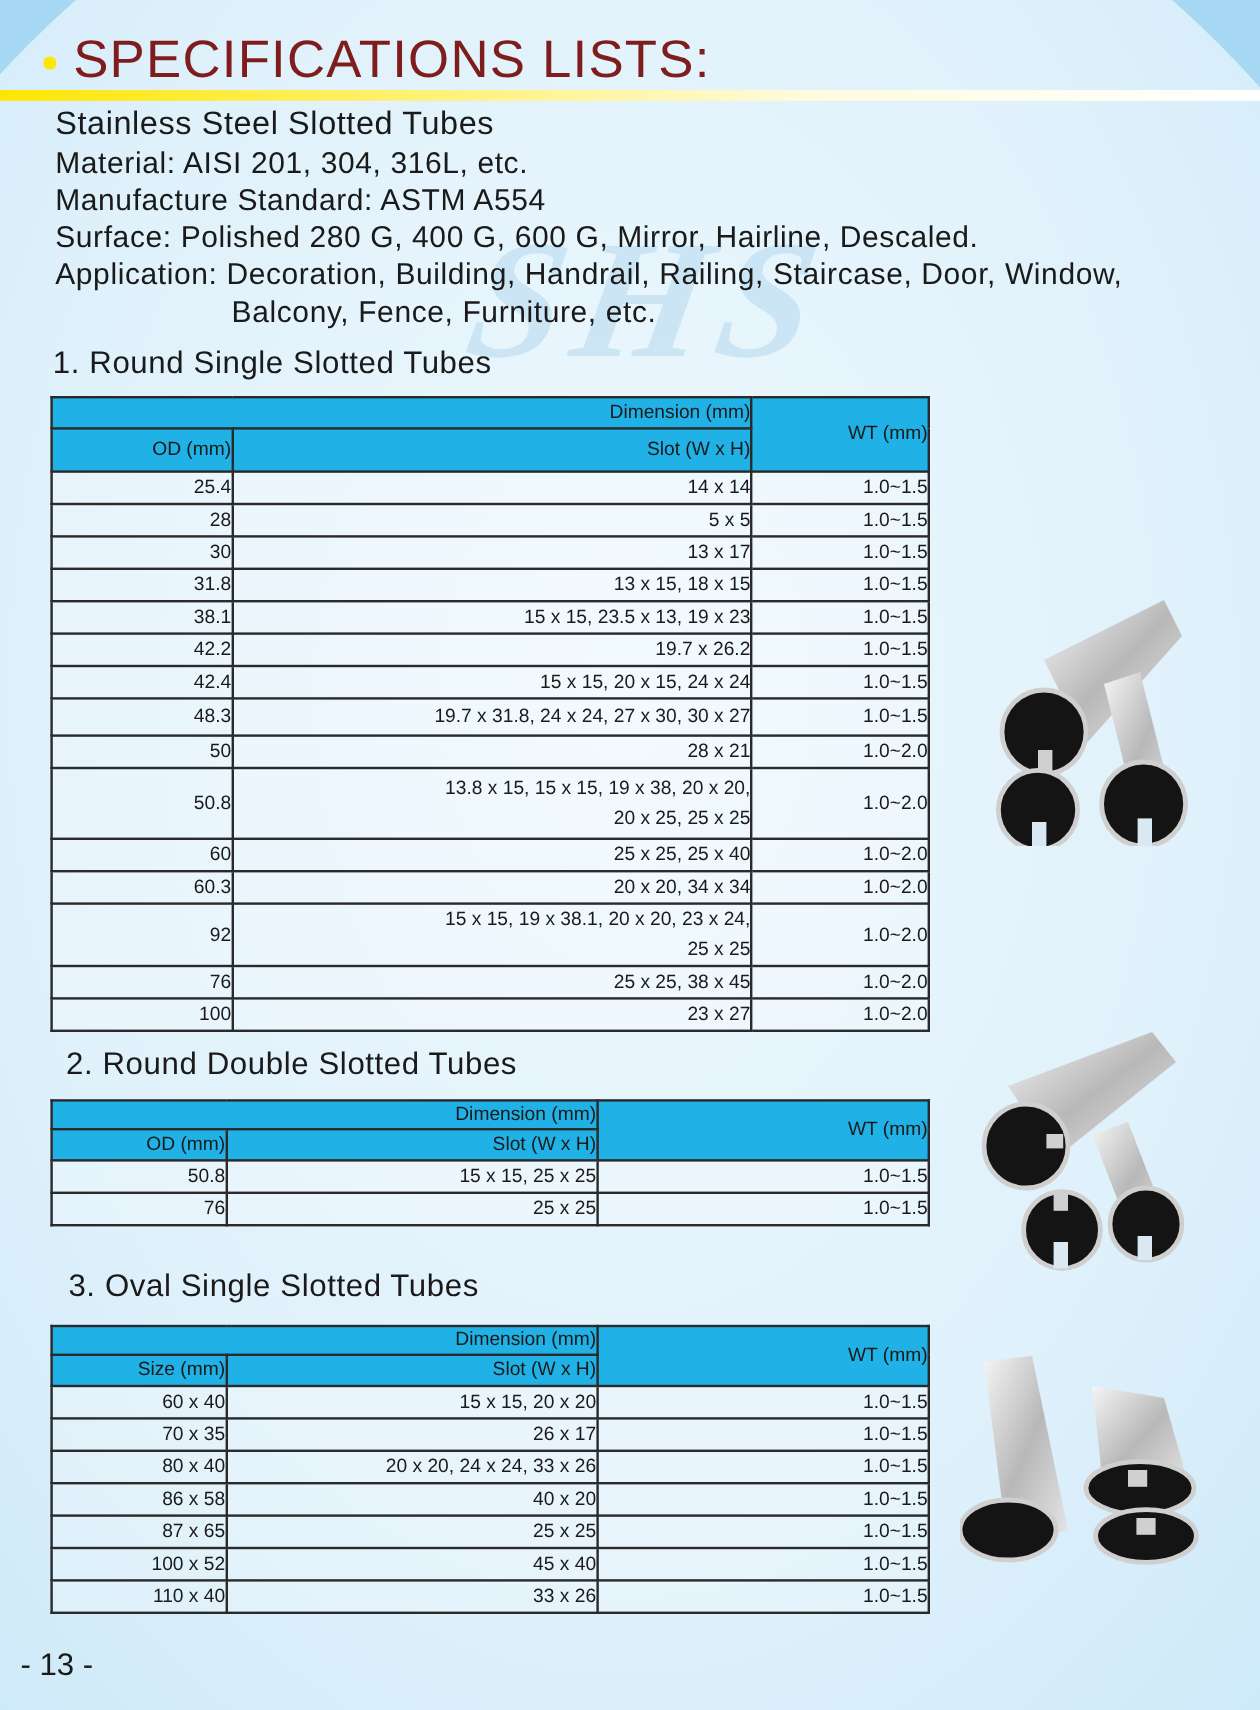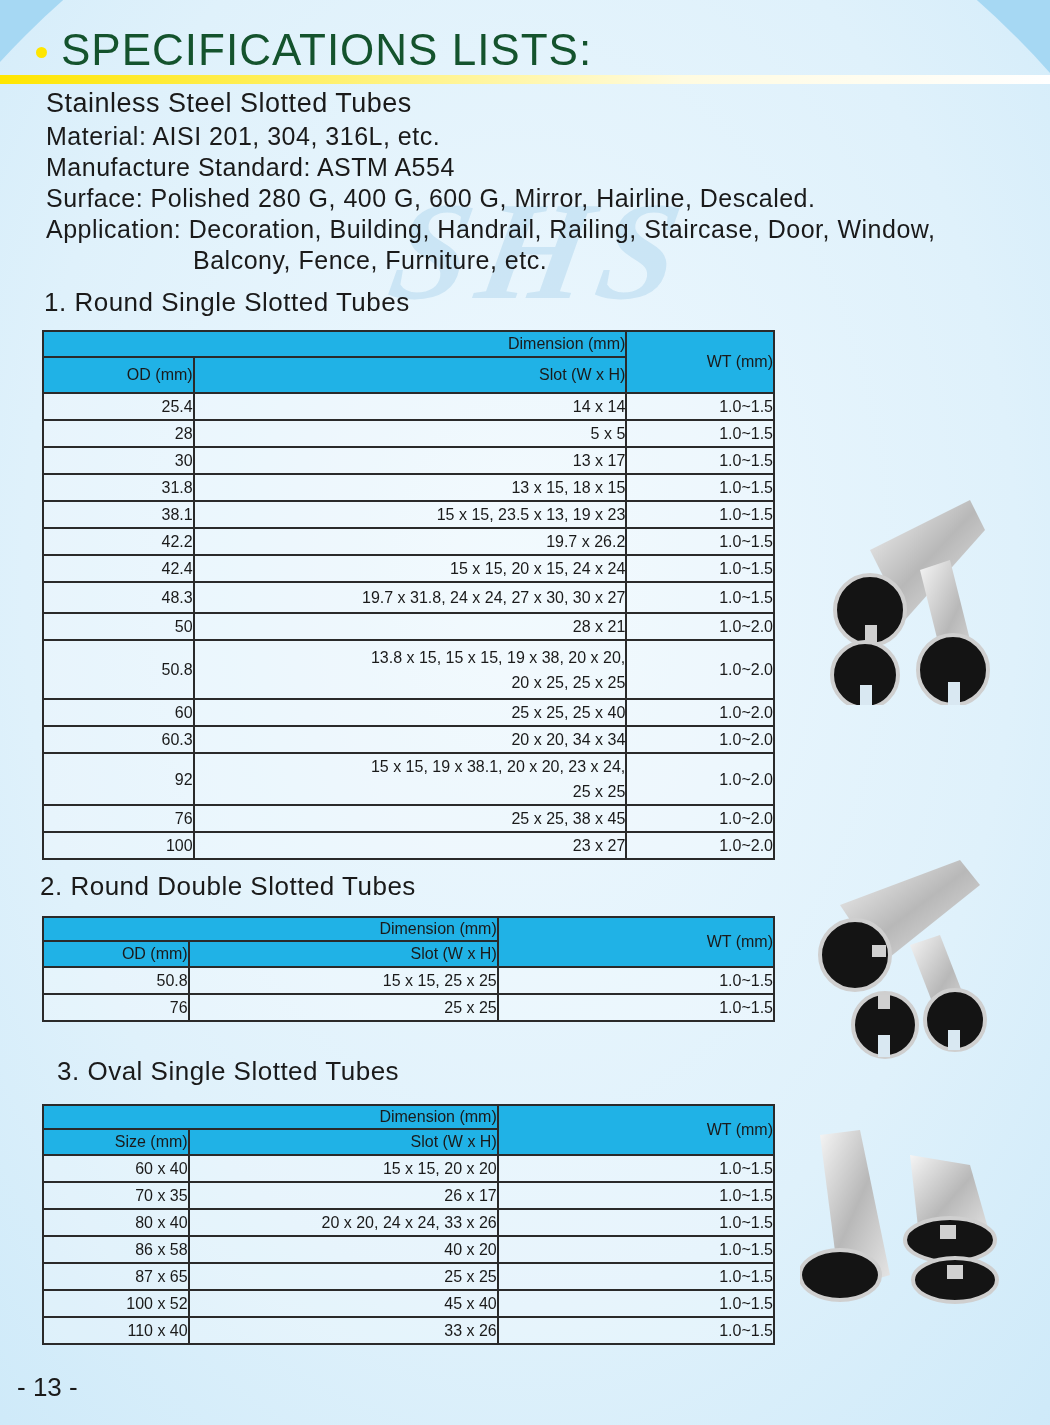--- a/index.html
+++ b/index.html
@@ -14,21 +14,21 @@
     background:radial-gradient(ellipse at 50% 40%, #eef8fe 0%, #dff1fb 45%, #cfeaf9 70%, #bfe3f7 100%);
   }
   .watermark {
     position:absolute; left:390px; top:170px; width:360px; height:200px;
     font-family:"Liberation Serif", serif; font-style:italic; font-weight:bold;
     font-size:140px; color:rgba(120,185,225,0.25); letter-spacing:10px;
     transform:skewX(-10deg);
   }
   .title {
     position:absolute; left:36px; top:25px; font-size:44px; letter-spacing:1px;
-    color:#14532d; display:flex; align-items:center;
+    color:#7f1d1d; display:flex; align-items:center;
   }
   .dot { width:11px; height:11px; border-radius:50%; background:#ffe600; margin-right:14px; margin-top:4px; }
   .title-bar {
     position:absolute; left:0; top:75px; width:1050px; height:9px;
     background:linear-gradient(to right, #ffe600 0%, #fff27a 35%, #fffbe0 65%, #ffffff 100%);
   }
   .intro { position:absolute; left:46px; top:88px; font-size:25px; line-height:31px; letter-spacing:0.5px; }
   .intro .h { font-size:27px; margin-bottom:2px; }
   .intro .indent { padding-left:147px; }
   .section-title { position:absolute; font-size:26px; letter-spacing:0.5px; }
@@ -172,21 +172,21 @@
   <path d="M60,60 L160,10 L175,40 L95,130 Z" fill="url(#steel1)"></path>
   <path d="M110,80 L140,70 L170,190 L140,200 Z" fill="url(#steel1)"></path>
   <circle cx="60" cy="120" r="35" fill="#141414" stroke="#cfcfcf" stroke-width="4"></circle>
   <rect x="55" y="135" width="12" height="22" fill="#d0d0d0"></rect>
   <circle cx="55" cy="185" r="33" fill="#141414" stroke="#cfcfcf" stroke-width="4"></circle>
   <rect x="50" y="195" width="12" height="22" fill="#d9e8f2"></rect>
   <circle cx="143" cy="180" r="35" fill="#141414" stroke="#cfcfcf" stroke-width="4"></circle>
   <rect x="138" y="192" width="12" height="24" fill="#d9e8f2"></rect>
 </svg>
 
-<div class="section-title" style="left:40px; top:871px;">2. Round Double Slotted Tubes</div>
+<div class="section-title" style="left:55px; top:871px;">2. Round Double Slotted Tubes</div>
 <table class="spec" id="t1" style="left:42px; top:916px; width:733px;">
   <colgroup>
       <col style="width:146px">
       <col style="width:310px">
       <col style="width:277px">
     </colgroup>
   <thead>
     <tr style="height:24px;">
       <th colspan="2">Dimension (mm)</th>
       <th rowspan="2">WT (mm)</th>

